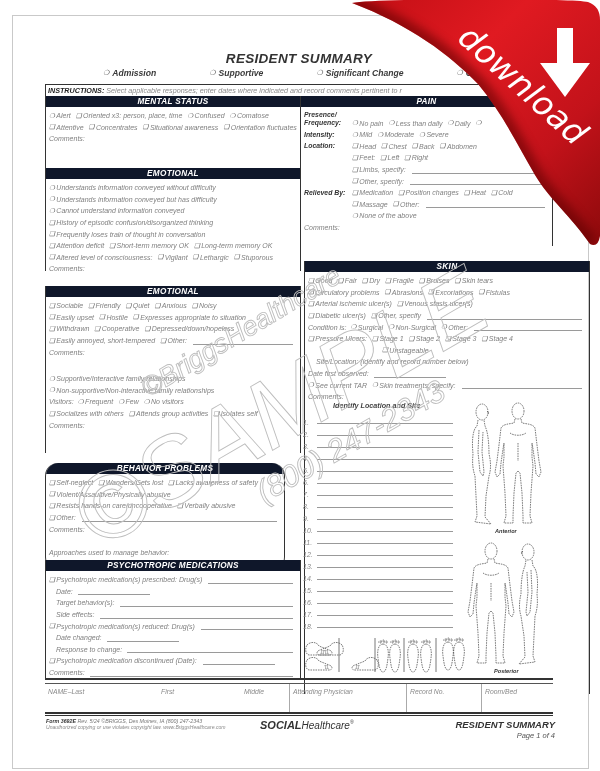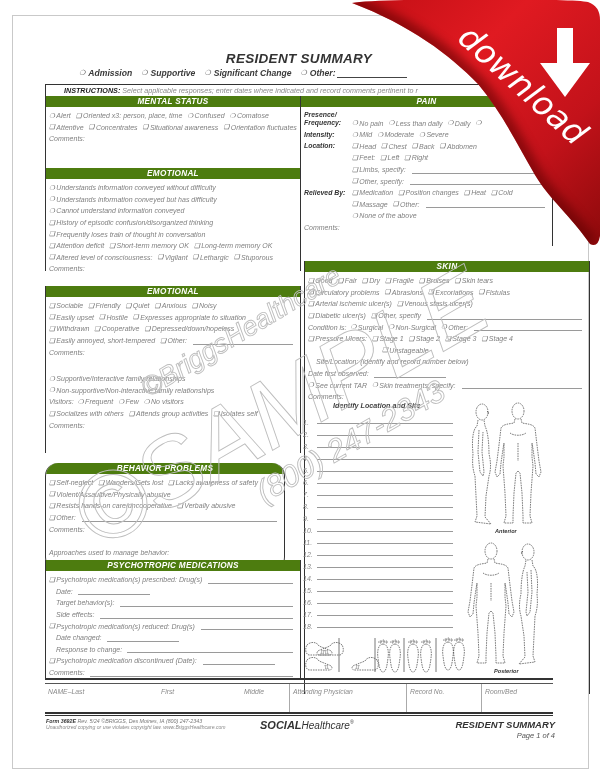--- a/index.html
+++ b/index.html
@@ -2,32 +2,32 @@
 <html><head>
 <meta charset="utf-8">
 <style>
   html, body { margin:0; padding:0; background:#ffffff; }
   .page { position:relative; width:600px; height:771px; overflow:hidden; background:#fff;
           font-family:"Liberation Sans", sans-serif; color:#333;font-style:italic; }
   .frame { position:absolute; left:12px; top:15px; width:577px; height:754px;
            border:1px solid #c9c9c9; box-sizing:border-box; }
   .title { position:absolute; left:0; top:51px; width:598px; text-align:center;
            font-weight:bold; font-size:13.5px; color:#333; letter-spacing:0.3px; }
-  .types { position:absolute; left:79px; top:68px; display:flex; align-items:flex-end;
-           font-size:8.6px; font-weight:bold; color:#3a3a3a; white-space:nowrap; }
+  .types { position:absolute; left:103px; top:68px; display:flex; align-items:flex-end;
+           font-size:8.6px; font-weight:bold; color:#3a3a3a; white-space:nowrap;gap:44px; }
   .types .t-opt { margin-right:9px; display:flex; align-items:center; }
   .types .ico { font-weight:normal; font-size:7px; margin-right:3px; color:#555; }
   .types .t-line { display:inline-block; width:70px; border-bottom:1px solid #444; height:8px; margin-left:1px; }
   .instr { position:absolute; left:45px; top:84px; width:508px; height:12px; border:1px solid #333;
            border-bottom:none; box-sizing:border-box; font-size:7.2px; line-height:11px;
-           padding-left:18px; color:#8a8a8a; white-space:nowrap; overflow:hidden; }
+           padding-left:2px; color:#8a8a8a; white-space:nowrap; overflow:hidden; }
   .instr b { color:#222; }
 
   .sec { position:absolute; box-sizing:border-box; border-left:1px solid #333; border-right:1px solid #333; overflow:hidden; }
-  .sec-head { height:11px; background:#4d7c0f; color:#fff; font-weight:bold; font-size:8.2px;
+  .sec-head { height:11px; background:#0f172a; color:#fff; font-weight:bold; font-size:8.2px;
               text-align:center; line-height:11px; letter-spacing:0.3px; }
   .sec-body { padding-top:3px; }
   .row { display:flex; align-items:center; height:11.6px; font-size:7px; color:#808080;
          white-space:nowrap; padding:0 3px; overflow:hidden; }
   .row .opt { display:inline-flex; align-items:center; margin-right:5px; }
   .row .ico { font-size:6.5px; color:#555; margin-right:1.5px; }
   .row .txt { margin-right:4px; }
   .row .field { flex:1; border-bottom:0.8px solid #9a9a9a; height:7px; margin:0 4px 0 1px; align-self:center; }
   .row .field.short { flex:none; width:72px; }
   .row.ind-psy { padding-left:10px; }

